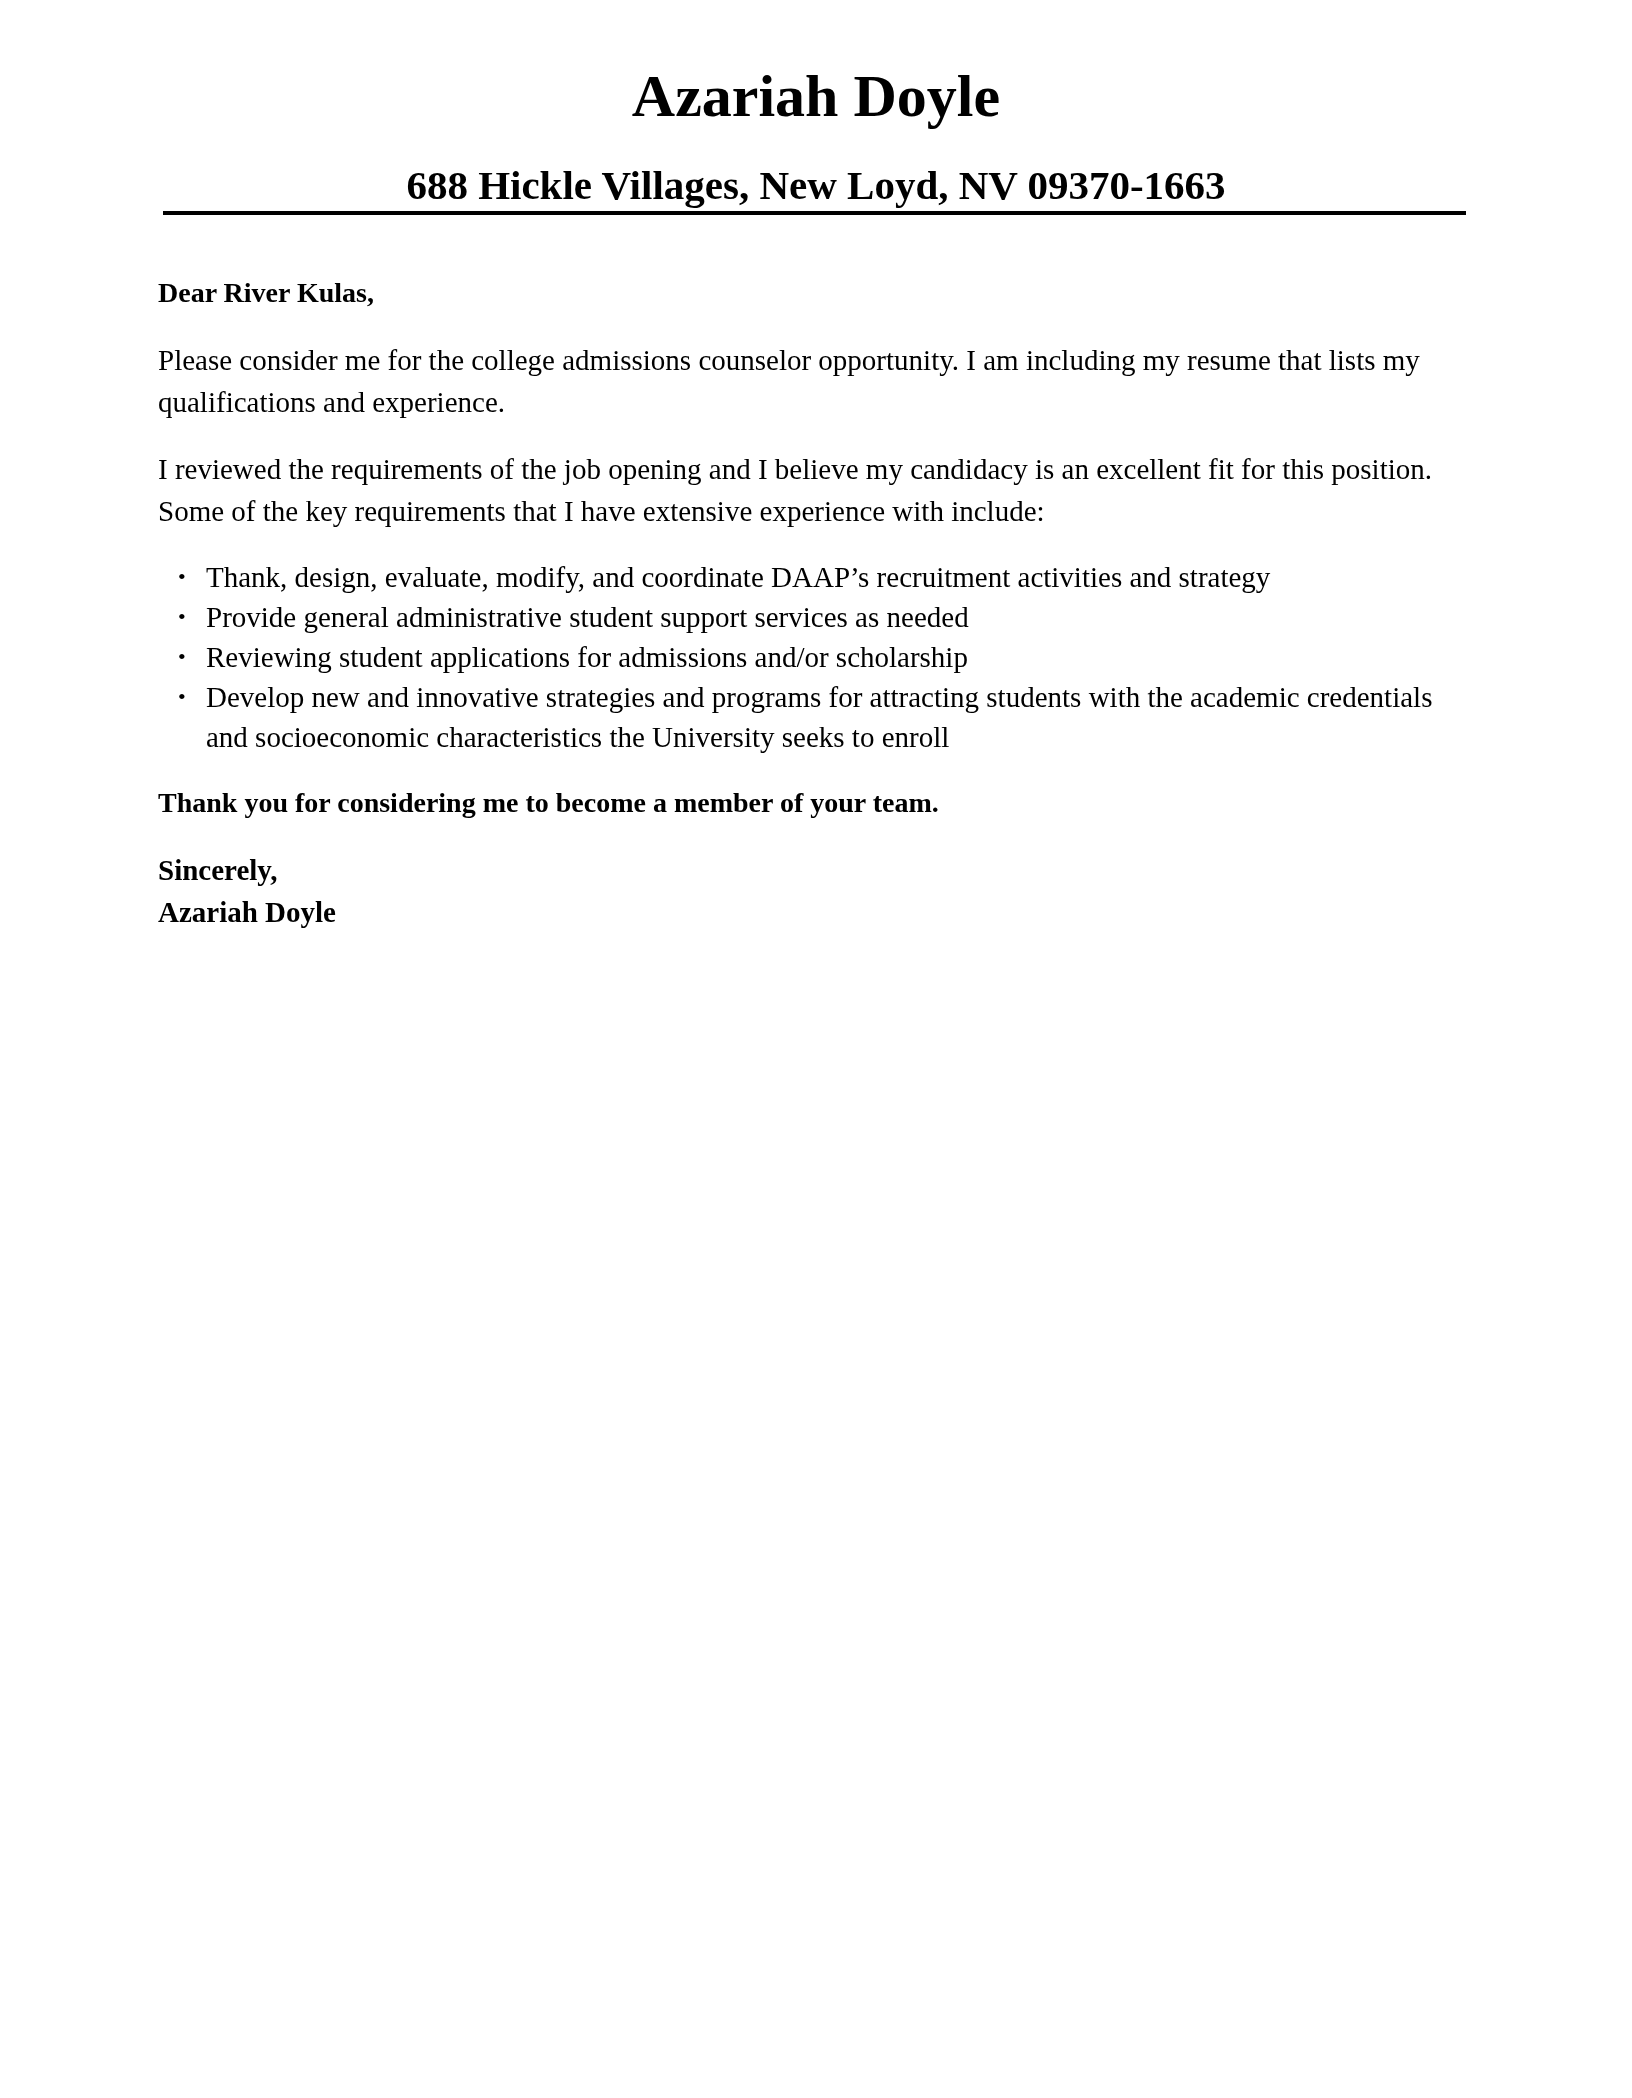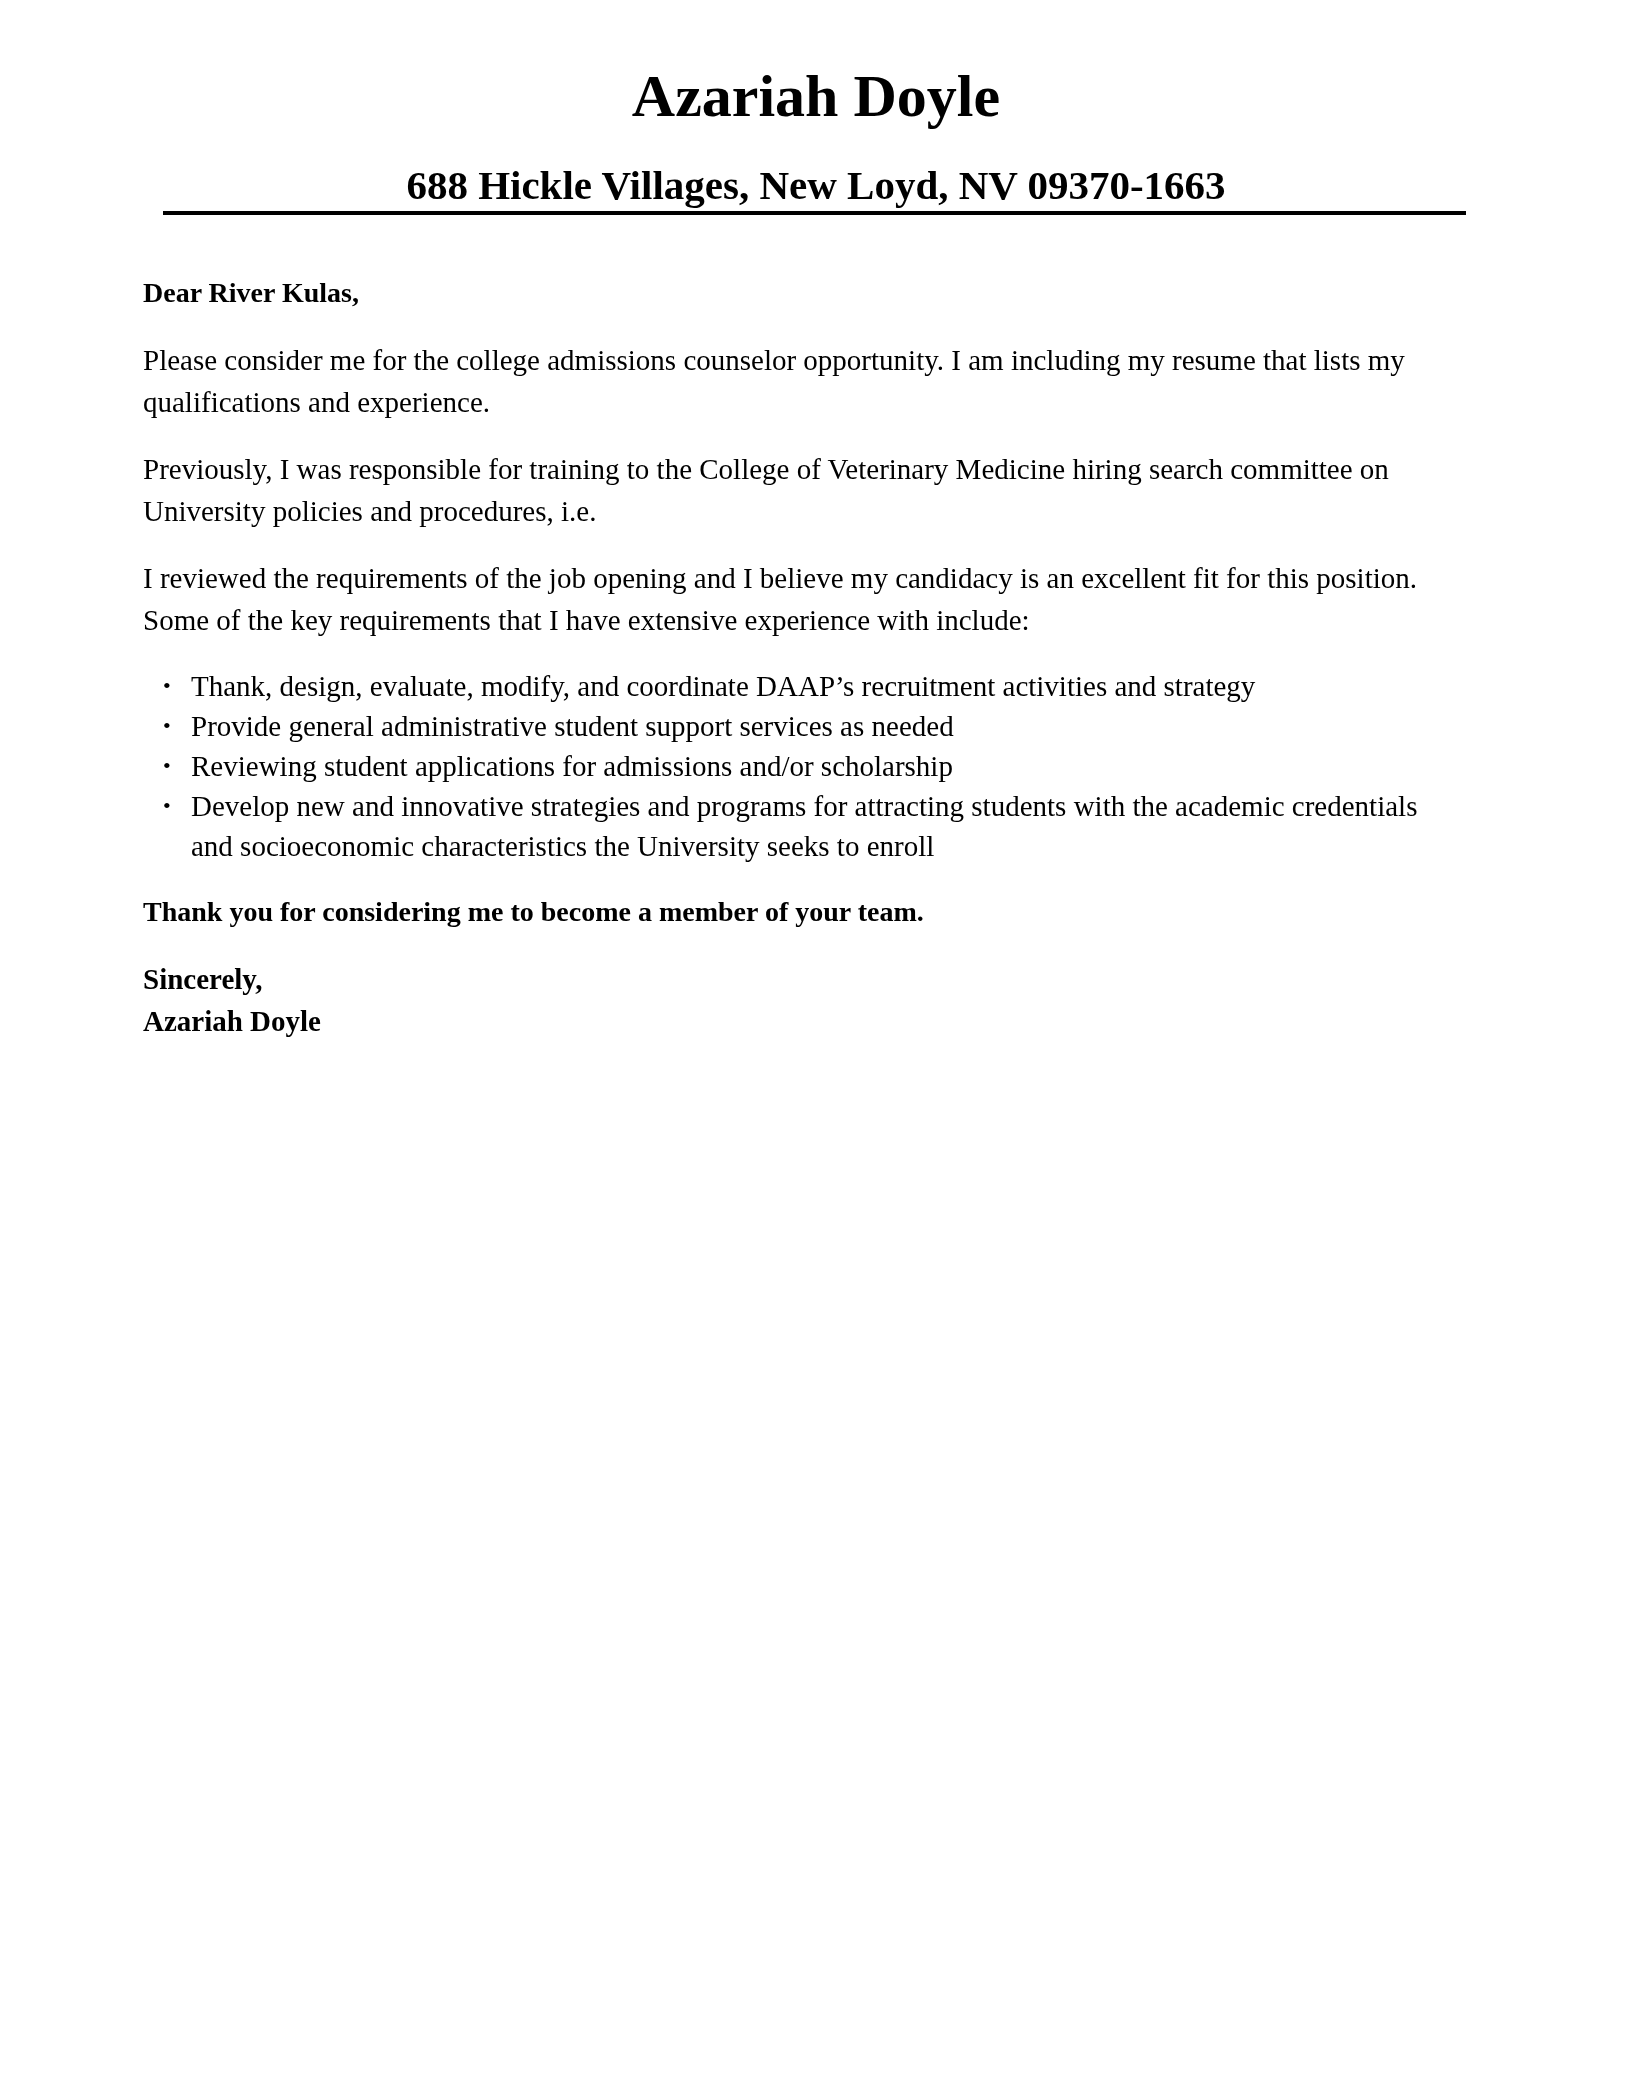--- a/index.html
+++ b/index.html
@@ -3,40 +3,39 @@
 <meta charset="utf-8">
 <style>
   html, body { margin: 0; padding: 0; background: #ffffff; }
   body { width: 1632px; height: 2098px; position: relative; overflow: hidden;
          font-family: "Liberation Serif", "DejaVu Serif", serif; color: #000; }
   .name { position: absolute; top: 60px; left: 0; width: 1632px; text-align: center;
           font-size: 60px; font-weight: bold; line-height: 72px; margin: 0; }
   .address { position: absolute; top: 166px; left: 0; width: 1632px; text-align: center;
              font-size: 41px; font-weight: bold; line-height: 38px; margin: 0; }
   .rule { position: absolute; top: 211px; left: 163px; width: 1303px; height: 4px; background: #000; border: 0; margin: 0; }
-  .body { position: absolute; top: 272px; left: 143px; width: 1320px; font-size: 29px; line-height: 42px; }
+  .body { position: absolute; top: 272px; left: 158px; width: 1320px; font-size: 29px; line-height: 42px; }
   .salutation { font-weight: bold; font-size: 28px; margin: 0 0 25px 0; }
   p { margin: 0 0 25px 0; }
   ul { margin: 0 0 25px 0; padding: 0 0 0 48px; list-style: none; }
   ul li { position: relative; line-height: 40px; }
   ul li .bullet { position: absolute; left: -28px; top: 0; font-size: 22px; }
   .thanks { font-weight: bold; font-size: 28px; margin: 0 0 25px 0; font-family: Liberation Serif, serif; }
   .closing { margin: 0; font-weight: bold; }
 </style>
 </head>
 <body>
 
 <h1 class="name">Azariah Doyle</h1>
 <div class="address">688 Hickle Villages, New Loyd, NV 09370-1663</div>
 <hr class="rule">
 
 <div class="body">
   <div class="salutation">Dear River Kulas,</div>
   <p>Please consider me for the college admissions counselor opportunity. I am including my resume that lists my qualifications and experience.</p>
-  <p>Previously, I was responsible for training to the College of Veterinary Medicine hiring search committee on University policies and procedures, i.e.</p>
   <p>I reviewed the requirements of the job opening and I believe my candidacy is an excellent fit for this position. Some of the key requirements that I have extensive experience with include:</p>
   <ul>
     <li><span class="bullet">•</span><span>Thank, design, evaluate, modify, and coordinate DAAP’s recruitment activities and strategy</span></li>
     <li><span class="bullet">•</span><span>Provide general administrative student support services as needed</span></li>
     <li><span class="bullet">•</span><span>Reviewing student applications for admissions and/or scholarship</span></li>
     <li><span class="bullet">•</span><span>Develop new and innovative strategies and programs for attracting students with the academic credentials and socioeconomic characteristics the University seeks to enroll</span></li>
   </ul>
   <div class="thanks">Thank you for considering me to become a member of your team.</div>
   <div class="closing">Sincerely,</div>
   <div class="closing">Azariah Doyle</div>

